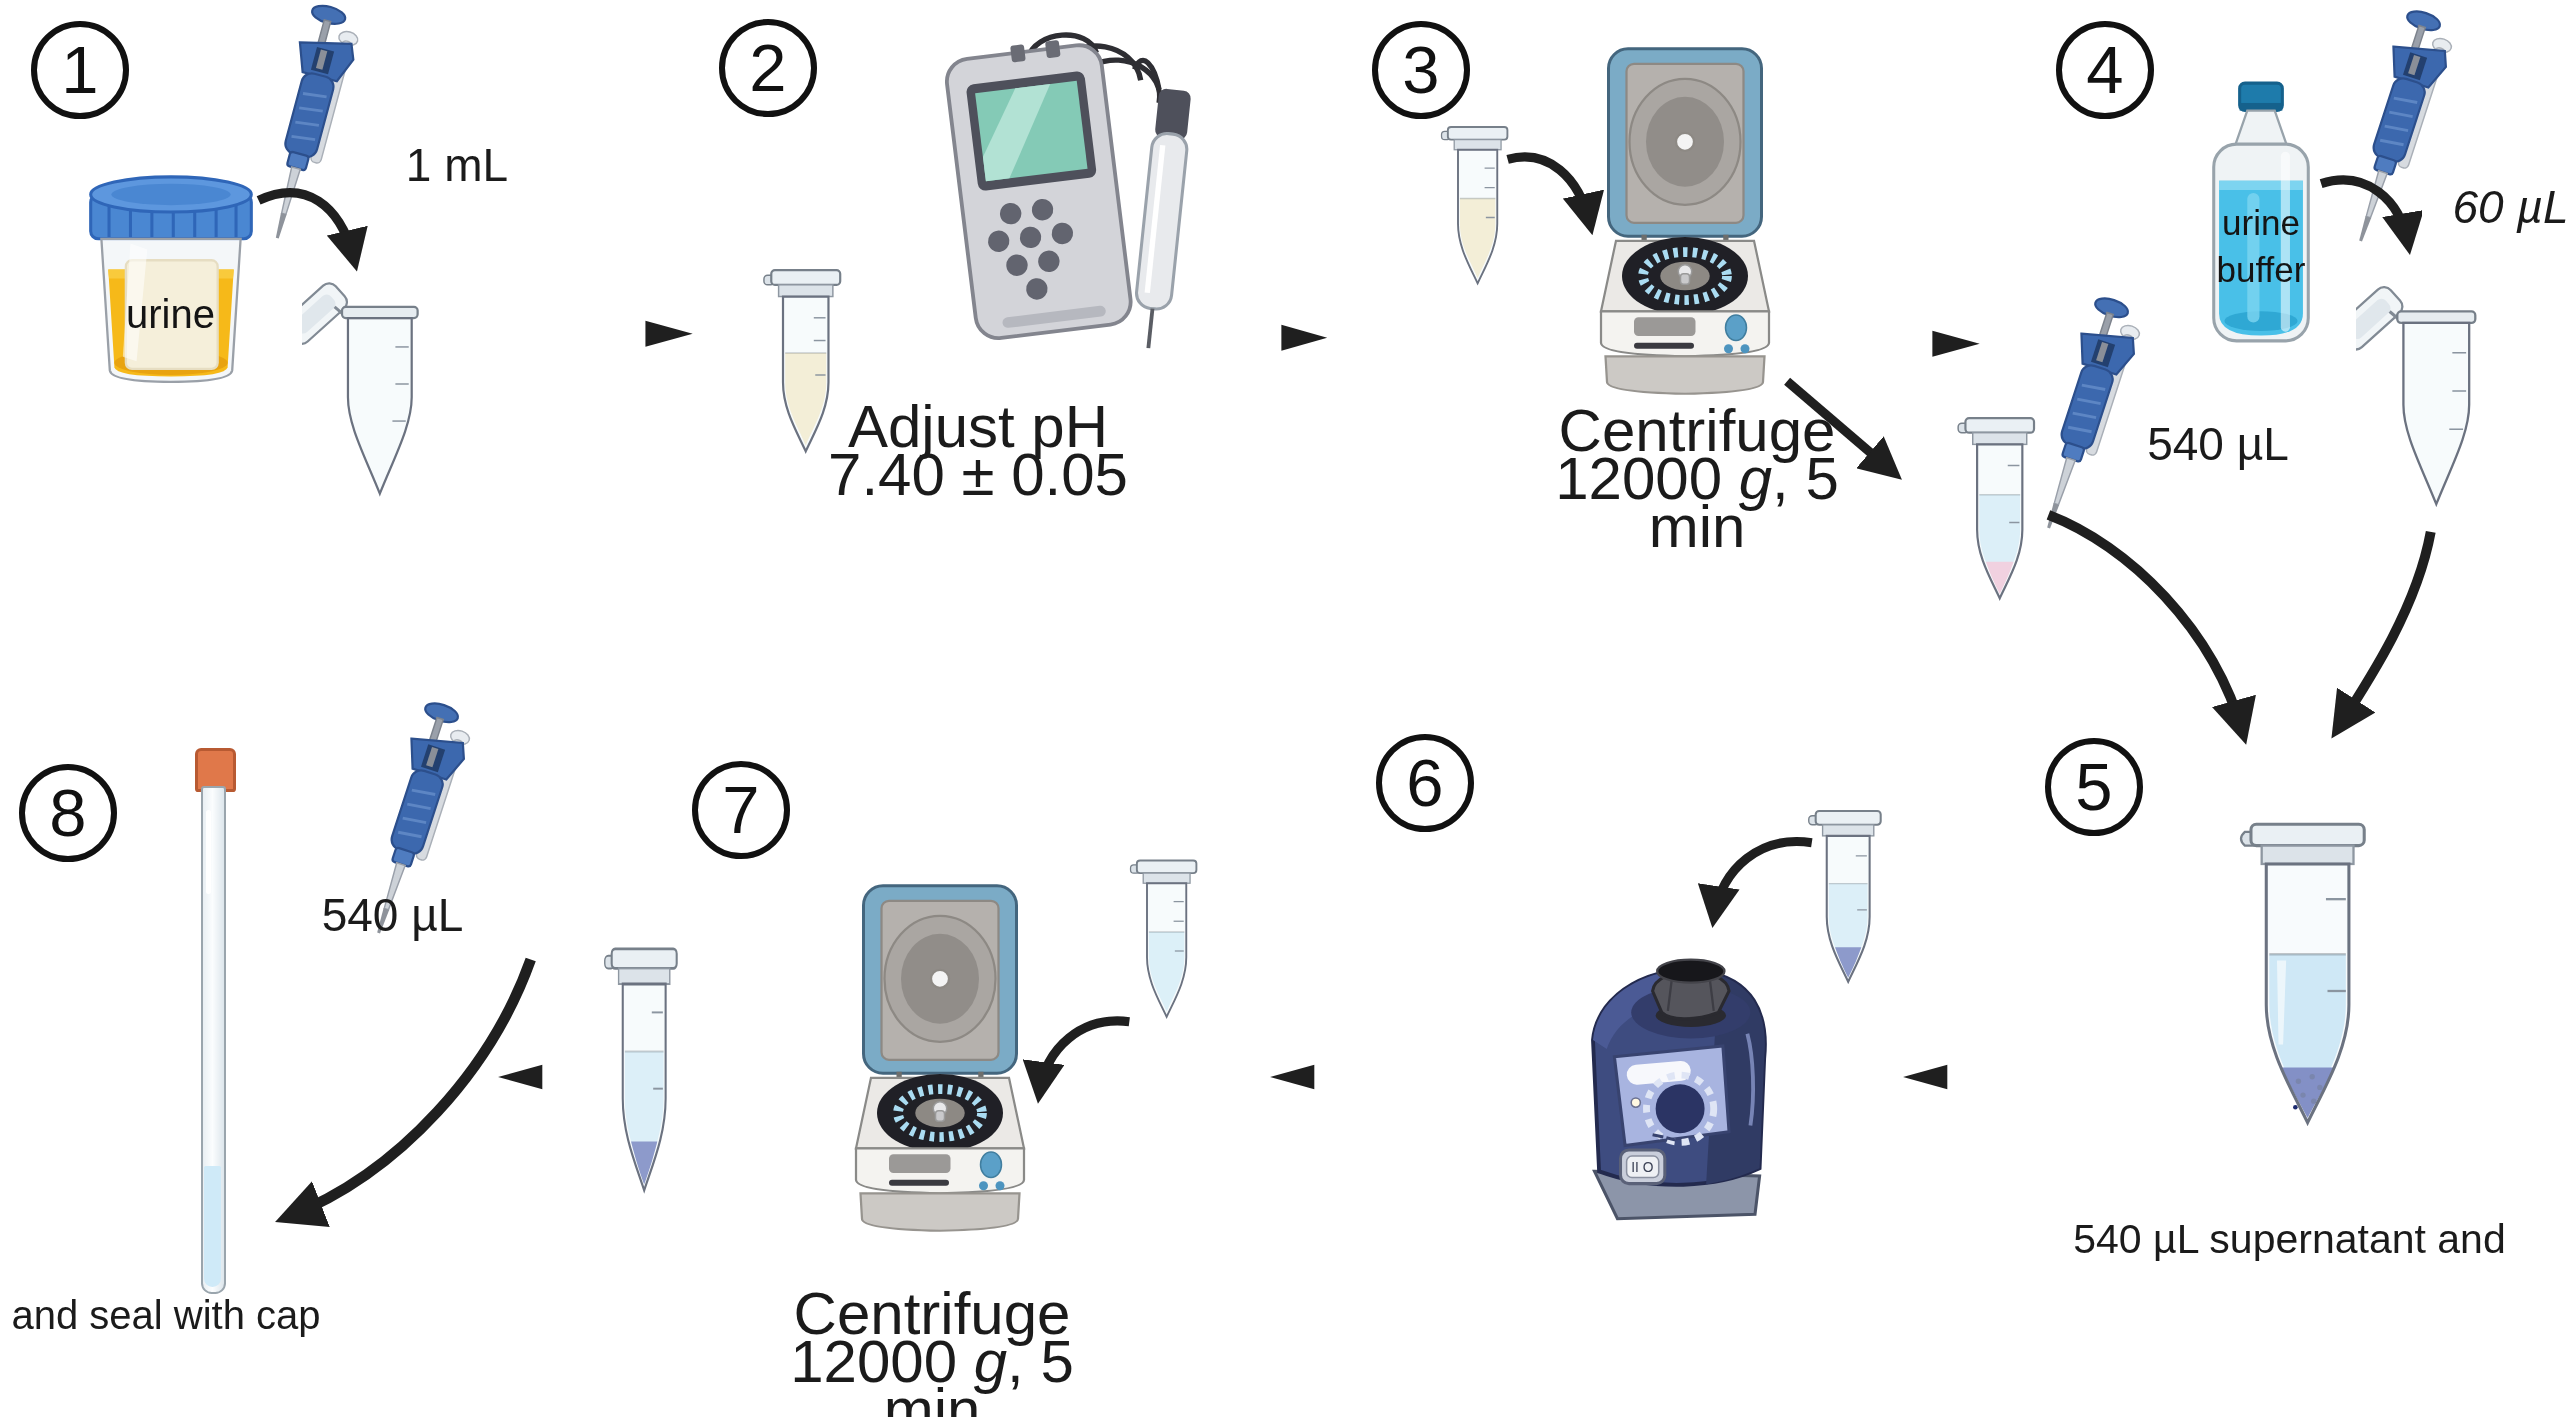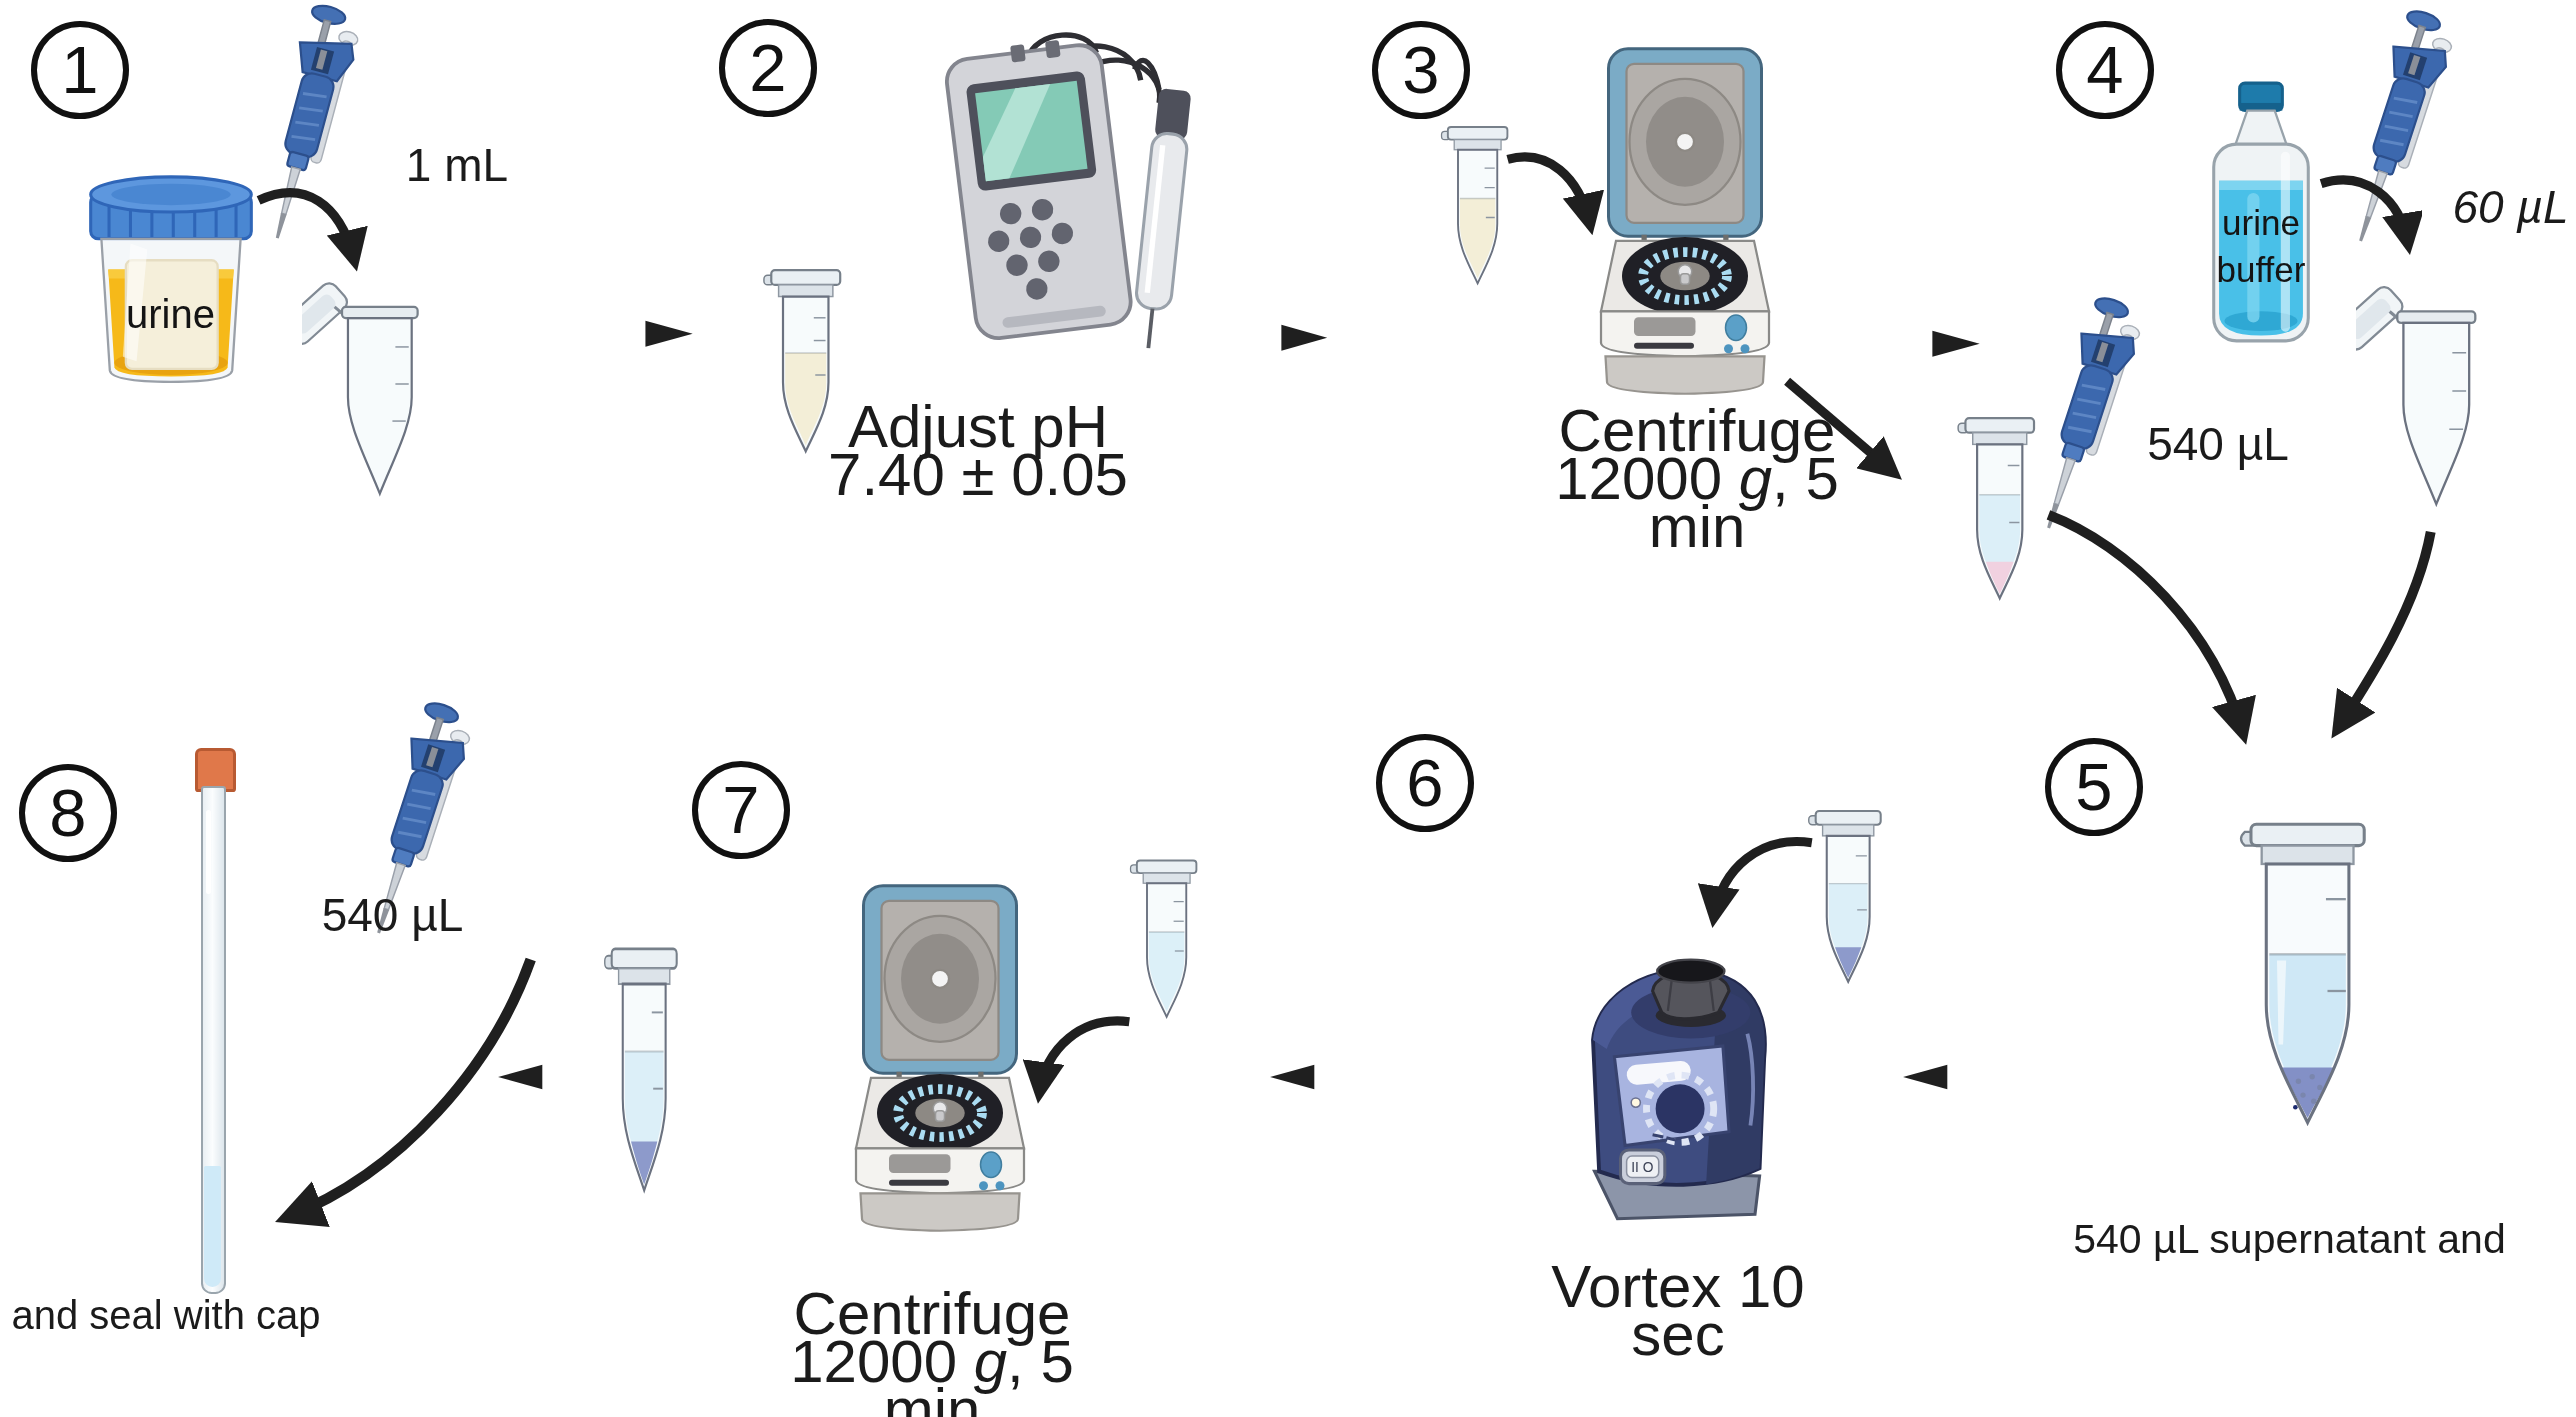--- a/index.html
+++ b/index.html
@@ -388,21 +388,20 @@
       <circle cx="148" cy="218" r="32" fill="#2b3464"></circle>
       <circle cx="148" cy="218" r="44" fill="none" stroke="#dfe5f5" stroke-width="9" stroke-dasharray="10 9"></circle>
       <path d="M112,252 l14,3 M130,256 l12,3" stroke="#38436f" stroke-width="4"></path>
       <rect x="70" y="272" width="58" height="44" rx="11" fill="#c9cedb" stroke="#5a6178" stroke-width="4"></rect>
       <rect x="78" y="280" width="42" height="28" rx="7" fill="#eef0f4" stroke="#8a90a0" stroke-width="2"></rect>
       <text x="84" y="301" font-family="Liberation Sans, sans-serif" font-size="18" fill="#3a4054">II O</text>
       <path d="M236,120 C244,150 246,200 240,240" stroke="#8a97c9" stroke-width="5" fill="none" opacity="0.8"></path>
     </svg>
   </div>
 
-  <div class="cap" style="left:1510px;top:1263px;width:336px;">Vortex 10 sec</div>
 
   <svg class="abs" style="left:1267px;top:1064px;" width="145" height="26" viewBox="0 0 190 34">
     <path d="M60,17 H188" stroke="url(#gL)" stroke-width="12"></path>
     <polygon points="62,1 4,17 62,33" fill="#1f1f1f"></polygon>
   </svg>
 
   <div class="step-circle" style="left:692px;top:761px;">
     <span class="step-num">7</span>
   </div>
 

